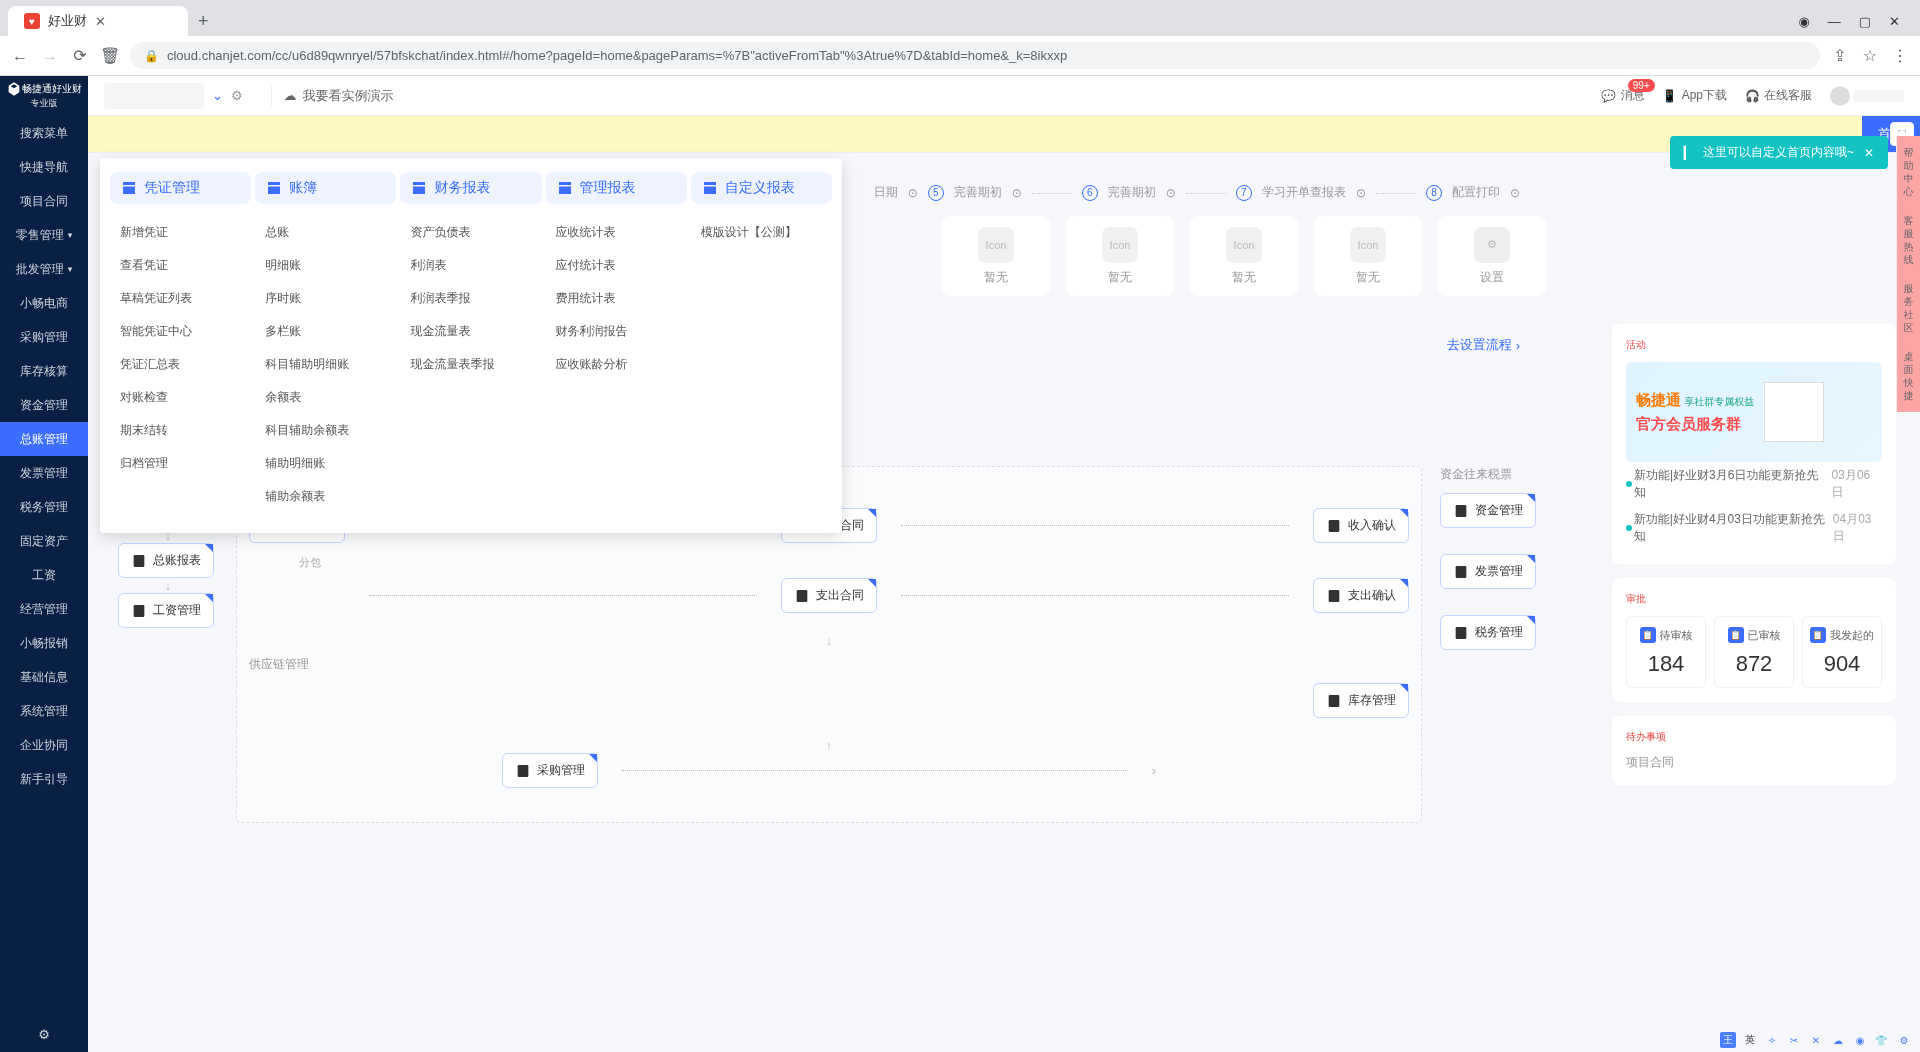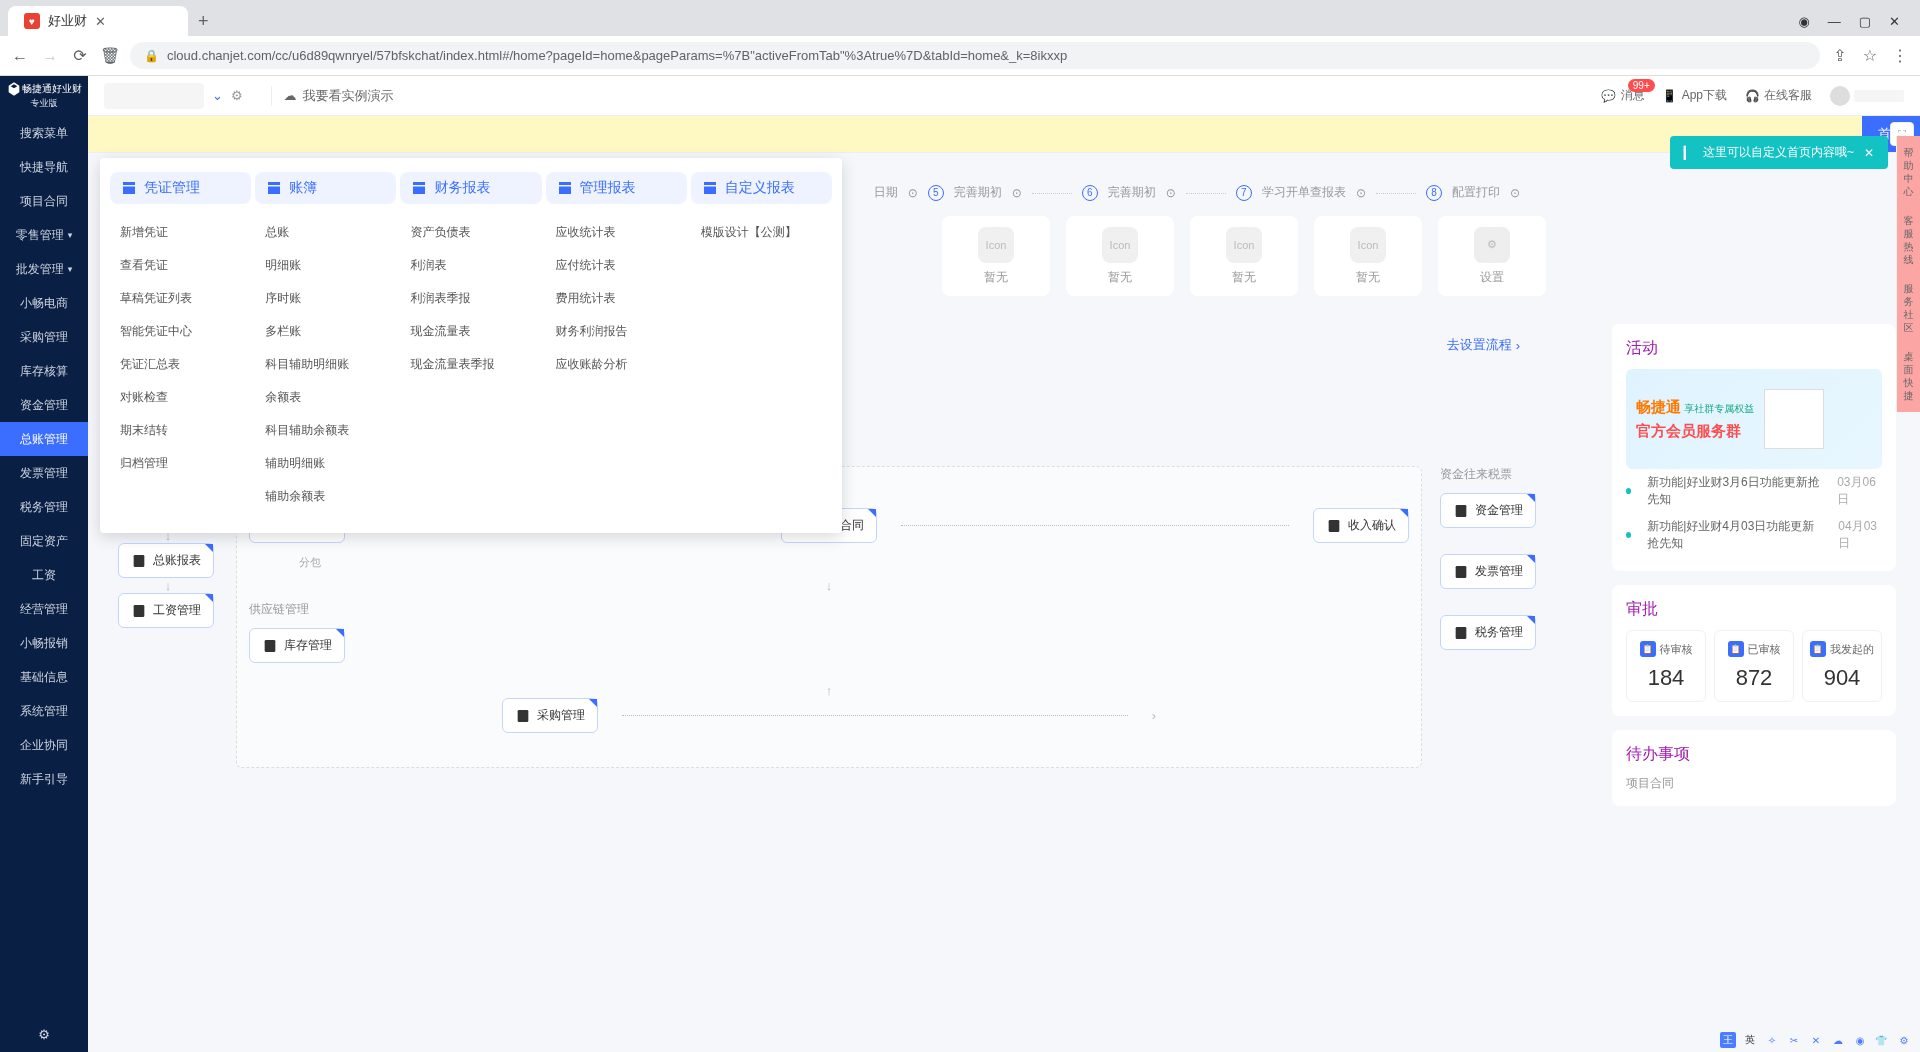--- a/index.html
+++ b/index.html
@@ -75,27 +75,27 @@
 .flow-group-label { color: #999; font-size: 12px; margin-bottom: 10px; }
 .flow-node { display: inline-flex; align-items: center; gap: 6px; border: 1px solid #c5d4ff; background: #fff; border-radius: 6px; padding: 8px 12px; color: #333; font-size: 12px; position: relative; }
 .flow-node .corner { position: absolute; top: 0; right: 0; width: 0; height: 0; border-top: 8px solid #3b6eff; border-left: 8px solid transparent; }
 .flow-node svg { width: 16px; height: 16px; }
 .flow-row { display: flex; gap: 24px; align-items: center; margin-bottom: 20px; }
 .flow-group { border: 1px dashed #ddd; border-radius: 6px; padding: 14px 12px; background: #fafbfc; }
 
 
 .right-panels { position: absolute; right: 24px; top: 208px; width: 284px; display: flex; flex-direction: column; gap: 14px; }
 .panel { background: #fff; border-radius: 8px; padding: 14px; }
-.panel h3 { font-size: 16px; font-weight: 500; color: #a21caf; margin-bottom: 10px; }
+.panel h3 { font-size: 10px; font-weight: 500; color: #ef4444; margin-bottom: 10px; }
 .promo { width: 100%; height: 100px; background: linear-gradient(135deg,#dff3ff,#e8f7ff); border-radius: 6px; display: flex; align-items: center; padding: 10px; gap: 10px; }
 .promo-text { font-size: 12px; line-height: 1.6; }
 .promo-text .l1 { color: #ff7a00; font-weight: bold; font-size: 15px; }
 .promo-text .l2 { color: #ff4d4f; font-weight: bold; font-size: 15px; }
 .qr { width: 60px; height: 60px; background: #fff; border: 1px solid #ddd; }
-.news-item { display: flex; align-items: center; gap: 16px; font-size: 12px; color: #666; padding: 5px 0; }
+.news-item { display: flex; align-items: center; gap: 2px; font-size: 12px; color: #666; padding: 5px 0; }
 .news-item .dot { width: 6px; height: 6px; background: #13c2c2; border-radius: 50%; }
 .news-item .date { margin-left: auto; color: #aaa; }
 .approval-cards { display: flex; gap: 8px; }
 .appr-card { flex: 1; border: 1px solid #f0f0f0; border-radius: 6px; padding: 10px 6px; text-align: center; }
 .appr-card .lbl { display: flex; align-items: center; justify-content: center; gap: 4px; color: #666; font-size: 11px; }
 .appr-card .ic { width: 16px; height: 16px; background: #3b6eff; border-radius: 3px; display:inline-flex; align-items:center; justify-content:center; color:#fff; font-size:9px; }
 .appr-card .num { font-size: 22px; font-weight: 500; color: #333; margin-top: 8px; }
 
 
 .right-rail { position: fixed; right: 0; top: 136px; width: 24px; background: #fca5a5; border-left: 1px solid #eee; display: flex; flex-direction: column; align-items: center; gap: 8px; padding: 6px 2px; font-size: 10px; color: #666; }
@@ -390,23 +390,42 @@
             <span style="flex:1;border-bottom:1px dotted #bbb"></span>
             <div class="flow-node">
                 <svg viewBox="0 0 24 24">
                   <rect x="4" y="3" width="16" height="18" rx="2"></rect>
                 </svg>
                 <span>收入确认</span>
                 <span class="corner"></span>
               </div>
           </div>
           <div style="color:#aaa;font-size:11px;margin:-8px 0 8px 50px">分包</div>
+          <div class="flow-row">
+            <span style="width:96px"></span>
+            <span style="flex:1;border-bottom:1px dotted #bbb"></span>
+            <div class="flow-node">
+                <svg viewBox="0 0 24 24">
+                  <rect x="4" y="3" width="16" height="18" rx="2"></rect>
+                </svg>
+                <span>支出合同</span>
+                <span class="corner"></span>
+              </div>
+            <span style="flex:1;border-bottom:1px dotted #bbb"></span>
+            <div class="flow-node">
+                <svg viewBox="0 0 24 24">
+                  <rect x="4" y="3" width="16" height="18" rx="2"></rect>
+                </svg>
+                <span>支出确认</span>
+                <span class="corner"></span>
+              </div>
+          </div>
           <div style="text-align:center;color:#bbb">↓</div>
           <div class="flow-group-label" style="margin-top:8px">供应链管理</div>
-          <div class="flow-row" style="justify-content:flex-start">
+          <div class="flow-row" style="justify-content:flex-end">
             <div class="flow-node">
                 <svg viewBox="0 0 24 24">
                   <rect x="4" y="3" width="16" height="18" rx="2"></rect>
                 </svg>
                 <span>库存管理</span>
                 <span class="corner"></span>
               </div>
           </div>
           <div style="text-align:center;color:#bbb">↑</div>
           <div class="flow-row" style="justify-content:center">

